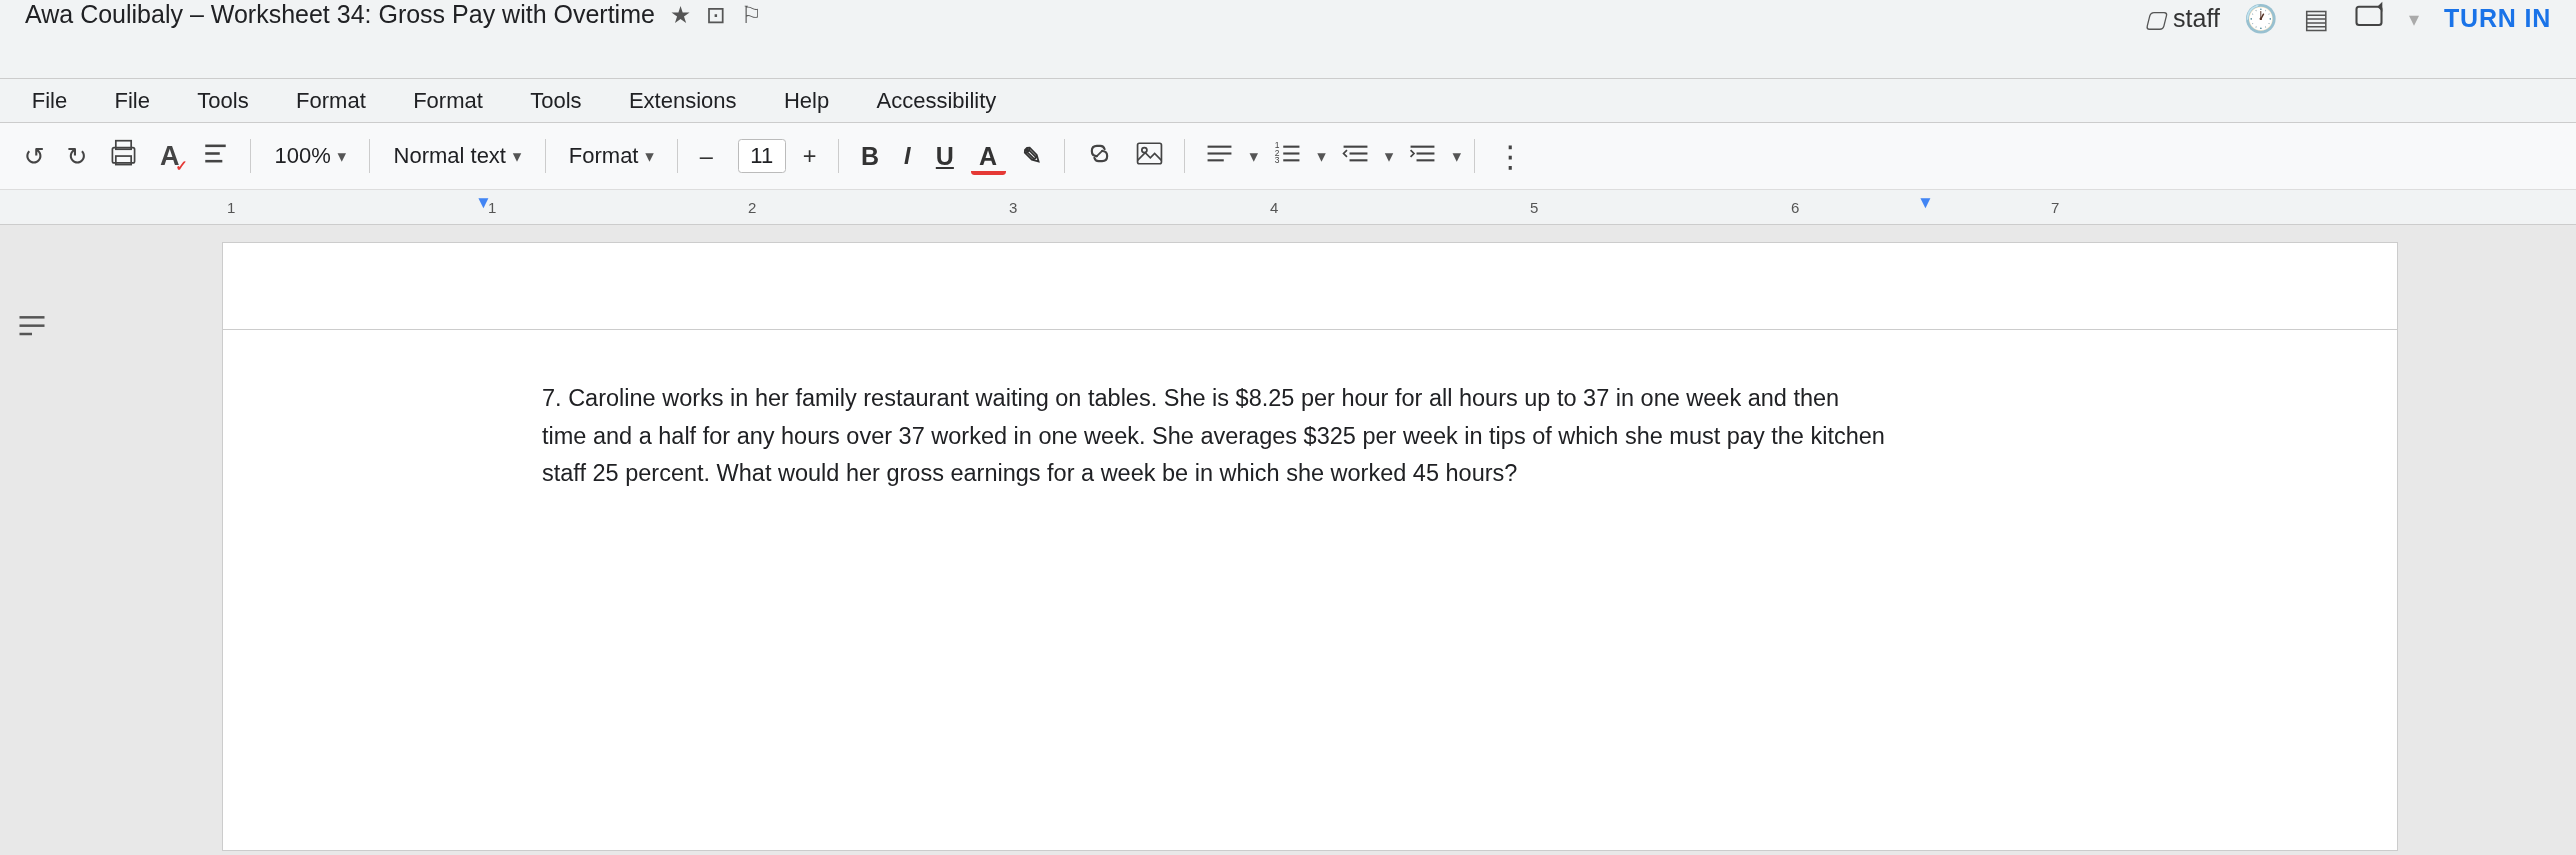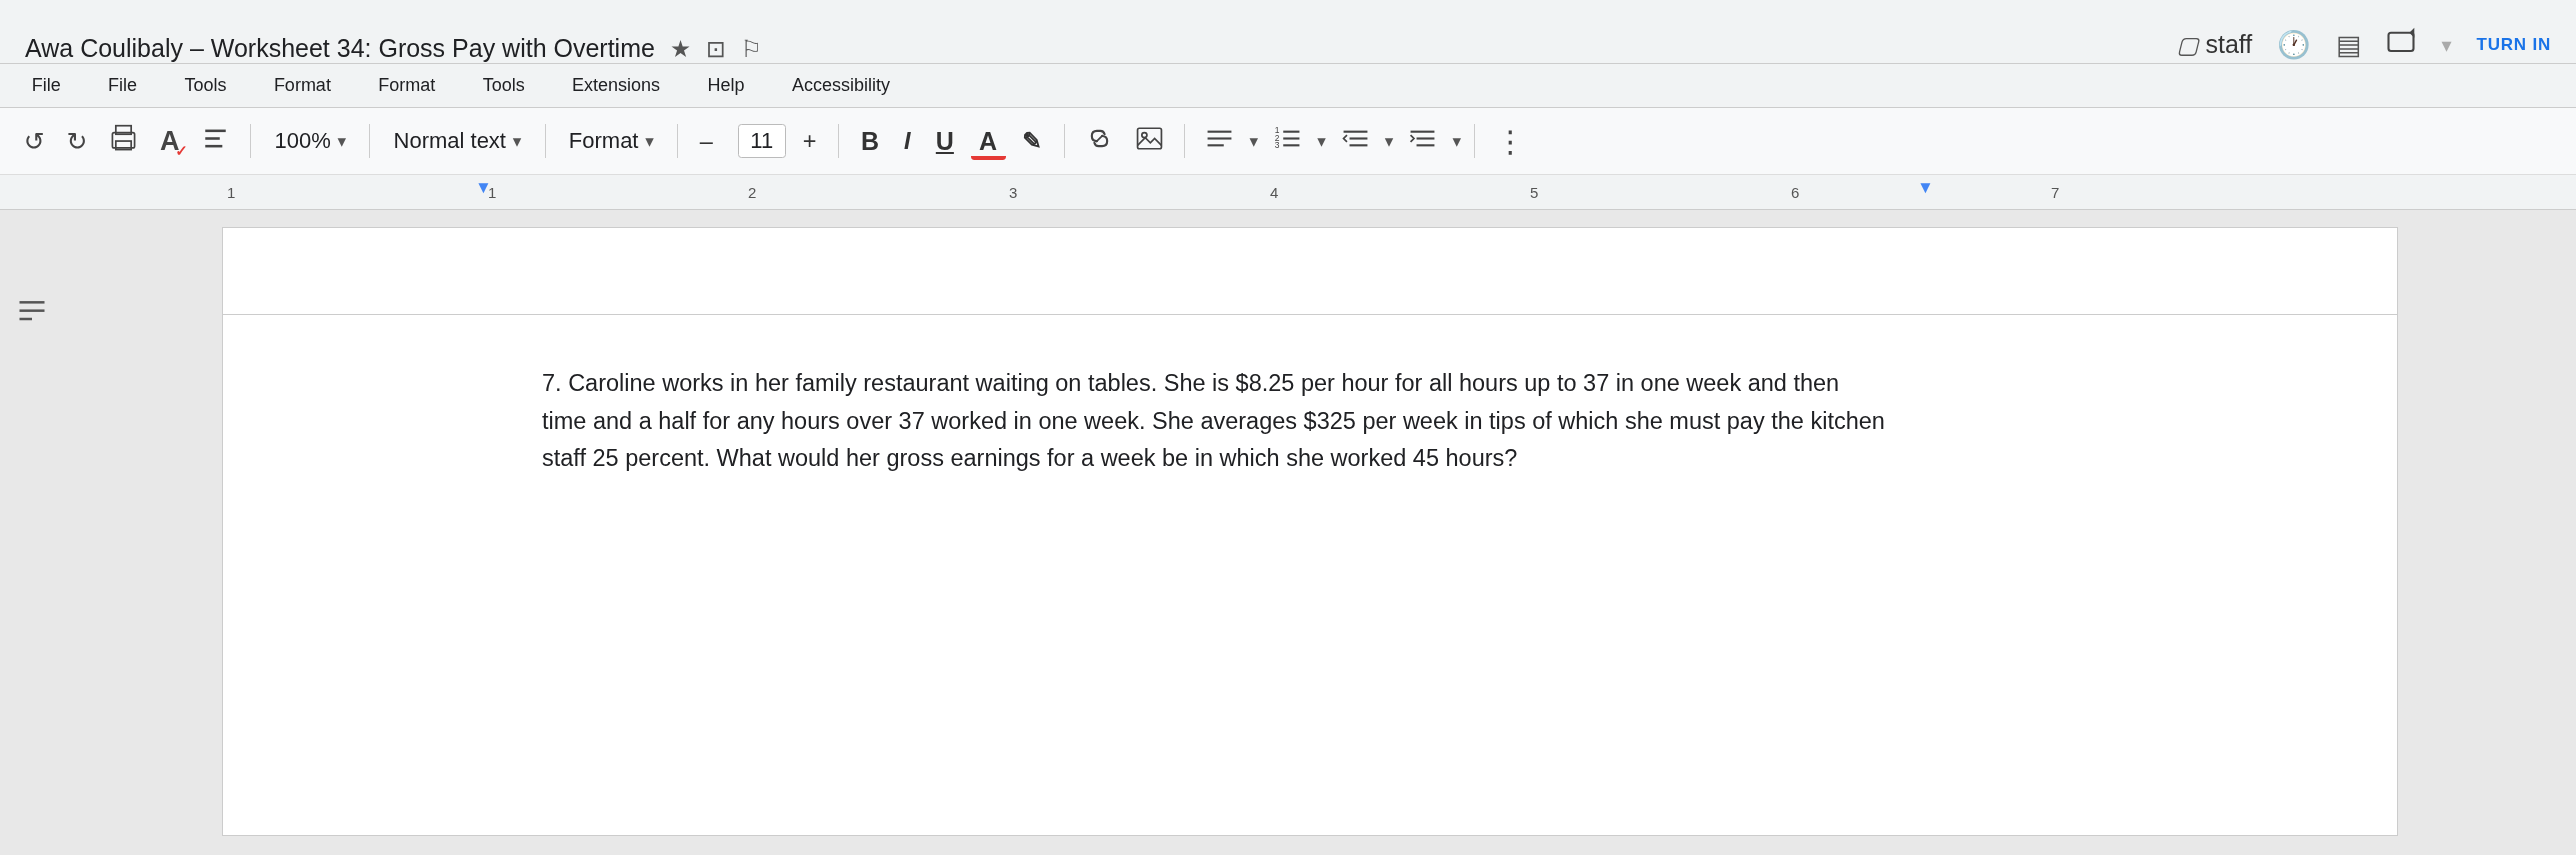--- a/index.html
+++ b/index.html
@@ -9,23 +9,23 @@
       width: 2576px;
       height: 856px;
       overflow: hidden;
       font-size: 23.5px;
     }
 
     
     #top-bar {
       background: #f1f3f4;
       border-bottom: 0.8px solid #ccc;
-      height: 64px;
-      display: flex;
-      align-items: flex-end;
+      height: 79px;
+      display: flex;
+      align-items: flex-start;
       justify-content: space-between;
       padding: 0 25px;
     }
 
     #title-area {
       display: flex;
       align-items: center;
       gap: 15px;
     }
 
@@ -57,40 +57,40 @@
 
     .top-icon {
       font-size: 27px;
       color: #555;
       cursor: pointer;
     }
 
     #turn-in-btn {
       background: transparent;
       border: none;
-      font-size: 17px;
+      font-size: 25px;
       font-weight: bold;
       color: #1a73e8;
       cursor: pointer;
       letter-spacing: 0.8px;
     }
 
     
     #menu-bar {
       background: #f1f3f4;
       height: 44px;
       display: flex;
       align-items: center;
       padding: 0 25px;
       gap: 34px;
       border-bottom: 0.8px solid #ccc;
     }
 
     .menu-item {
-      font-size: 18px;
+      font-size: 22px;
       color: #202124;
       cursor: pointer;
       padding: 5px 6.7px;
       border-radius: 3.4px;
     }
 
     
     #toolbar {
       background: #f8f9fa;
       height: 67px;

